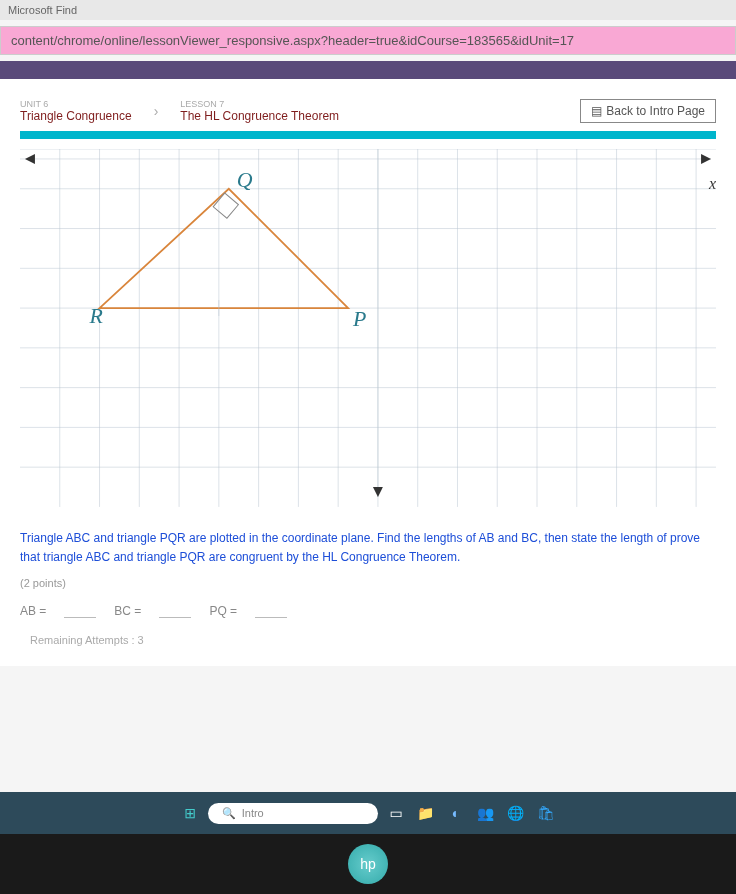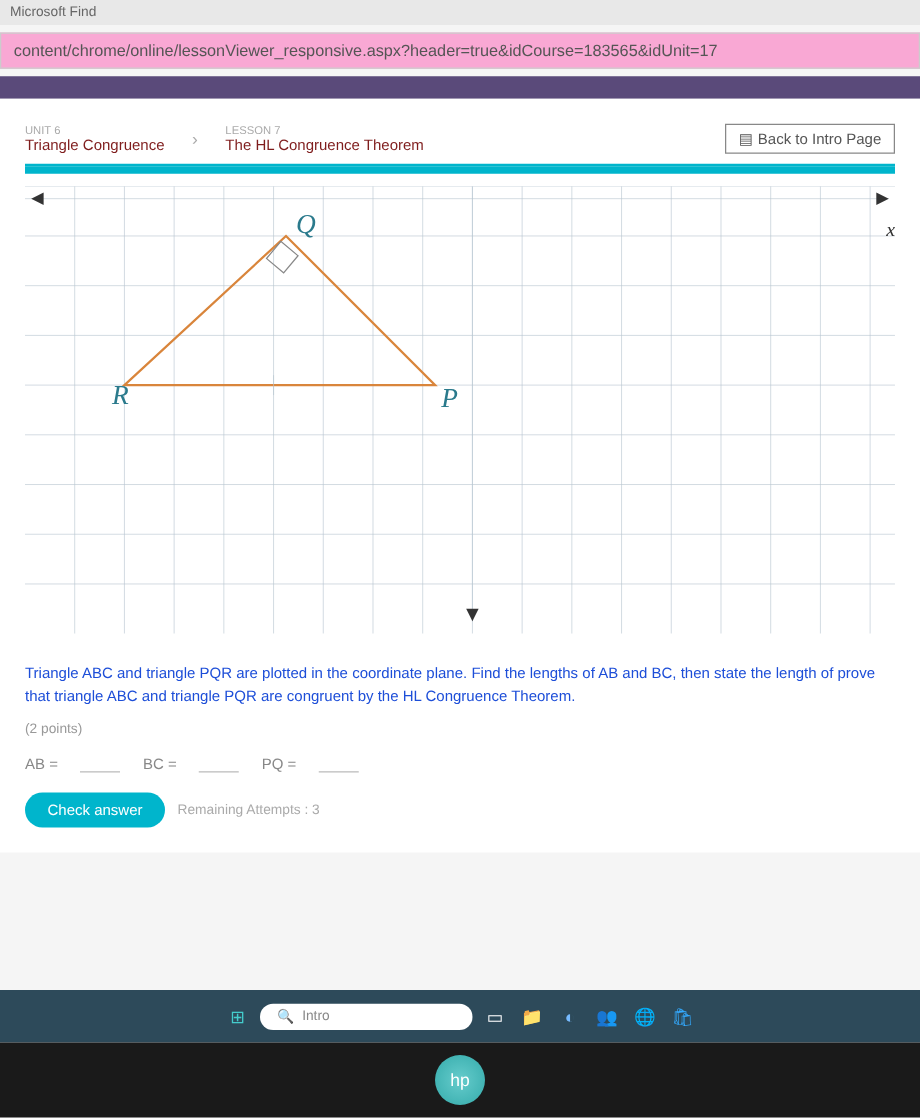--- a/index.html
+++ b/index.html
@@ -118,21 +118,20 @@
   <div class="inputs-row">
     <span>AB =</span>
     <input class="seg-input" style="">
     <span>BC =</span>
     <input class="seg-input" style="">
     <span>PQ =</span>
     <input class="seg-input" style="">
   </div>
 
   <div class="action-row">
-    <button class="check-btn">Check answer</button>
     <span class="attempts">Remaining Attempts : 3</span>
   </div>
 
 </div>
 
 <div class="taskbar">
   <span class="tb-icon" style="color:#4cc;">⊞</span>
   <div class="tb-search">
     <span>🔍</span>
     <span>Intro</span>

